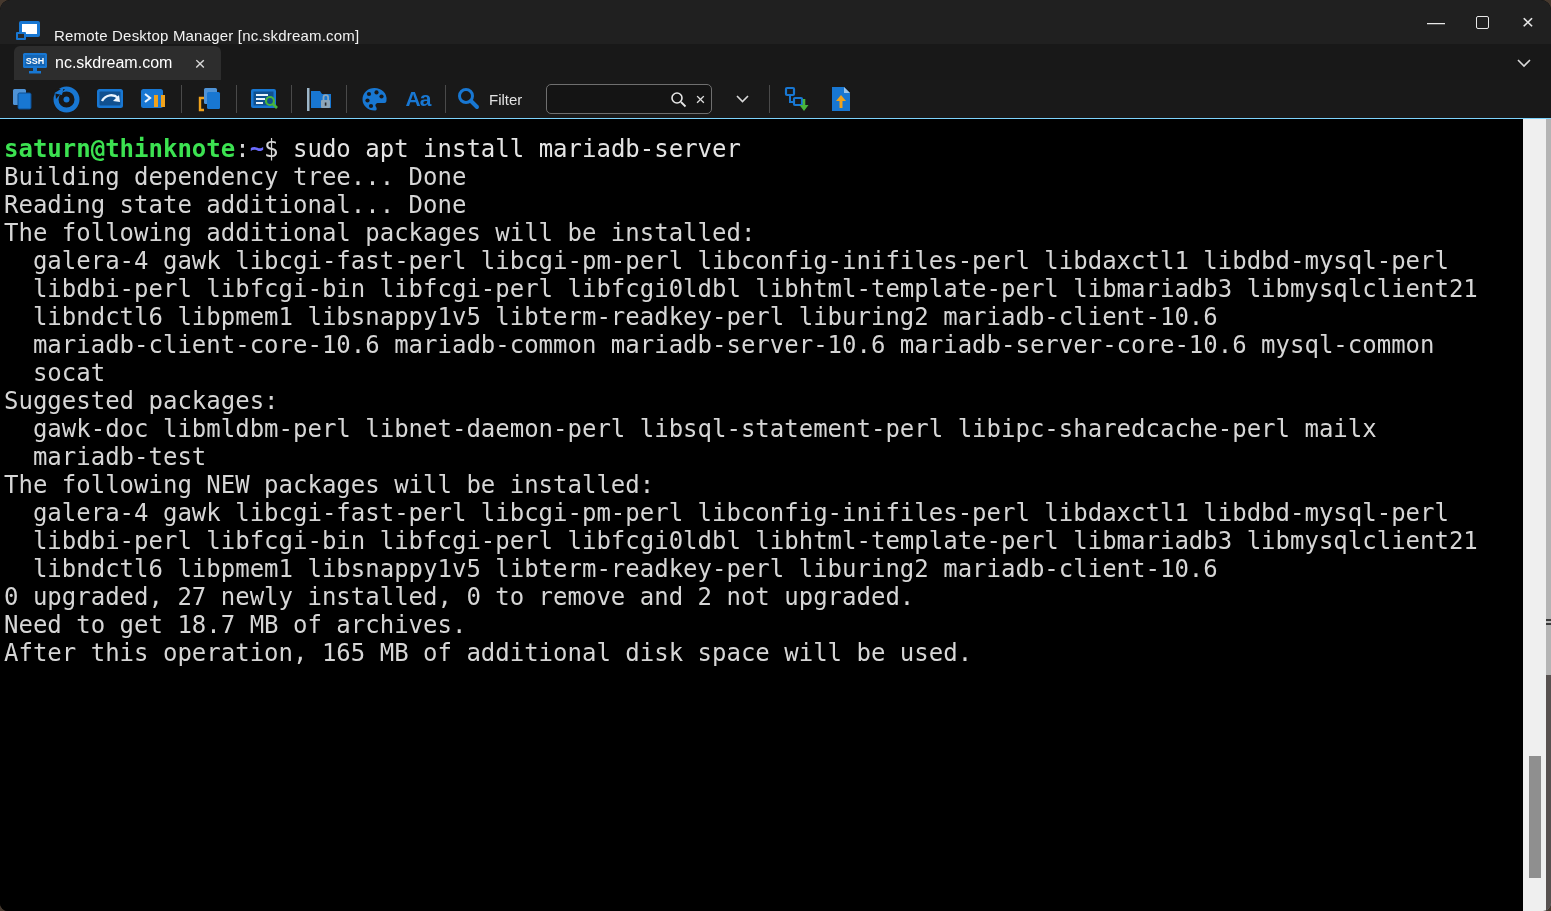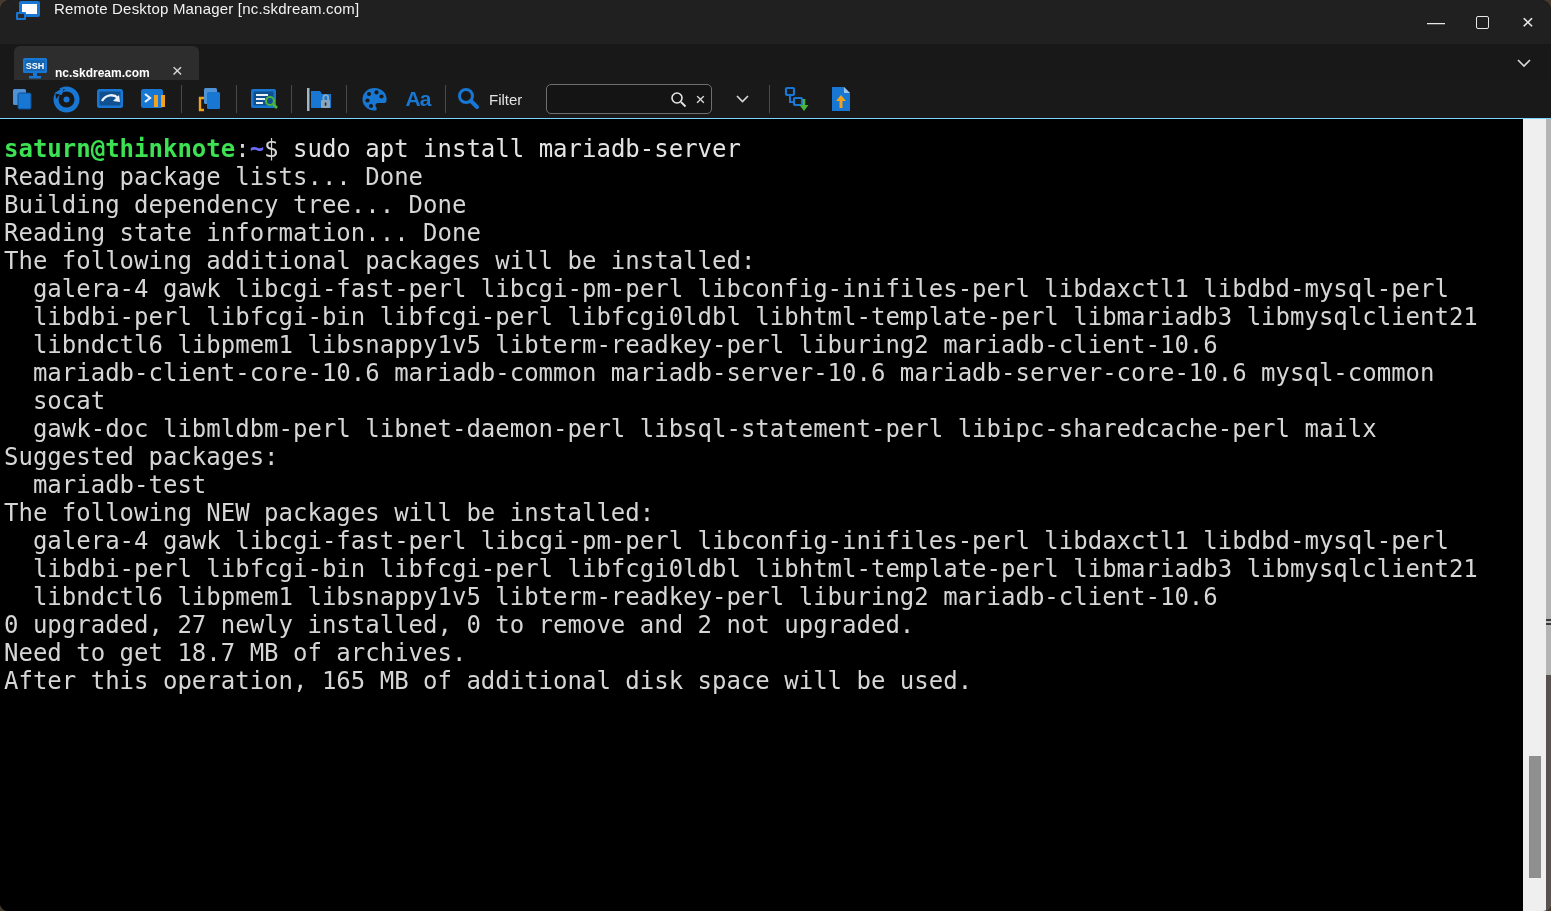--- a/index.html
+++ b/index.html
@@ -1,31 +1,31 @@
 <!DOCTYPE html>
 <html><head>
 <meta charset="utf-8">
 <style>
   html,body{margin:0;padding:0;background:#46392e;font-family:"Liberation Sans",sans-serif;}
   .window{position:relative;width:1551px;height:911px;background:#000;border-radius:10px 10px 8px 8px;overflow:hidden;}
 
   
-  .titlebar{position:absolute;top:0;left:0;right:0;height:44px;background:#202020;display:flex;align-items:flex-start;}
+  .titlebar{position:absolute;top:0;left:0;right:0;height:44px;background:#202020;display:flex;align-items:flex-end;}
   .app-icon{margin-left:14px;width:28px;height:24px;flex:0 0 auto;}
   .title-text{margin-left:12px;color:#f2f2f2;font-size:15px;letter-spacing:.2px;}
   .win-controls{margin-left:auto;display:flex;height:44px;}
   .win-btn{width:46px;height:44px;display:flex;align-items:center;justify-content:center;color:#e8e8e8;font-size:17px;cursor:default;}
   .win-btn .maxbox{width:11px;height:11px;border:1.4px solid #e8e8e8;border-radius:2px;}
   .win-btn.close{font-size:21px;font-weight:300;}
   .win-btn.min{font-size:18px;}
 
   
   .tabbar{position:absolute;top:44px;left:0;right:0;height:36px;background:#181818;display:flex;align-items:flex-end;}
-  .tab{margin-left:14px;height:34px;background:#2d2d2d;border-radius:6px 6px 0 0;display:flex;align-items:flex-end;padding:0 12px 0 8px;}
-  .tab-label{color:#ffffff;font-weight:bold;font-size:12px;margin:0 4px 0 7px;}
+  .tab{margin-left:14px;height:34px;background:#2d2d2d;border-radius:6px 6px 0 0;display:flex;align-items:center;padding:0 12px 0 8px;}
+  .tab-label{color:#ffffff;font-weight:normal;font-size:16px;margin:0 4px 0 7px;}
   .tab-close{color:#d8d8d8;font-size:19px;margin-left:14px;padding:0 4px;line-height:1;}
   .tab-chevron{margin-left:auto;margin-right:8px;height:34px;width:38px;display:flex;align-items:center;justify-content:center;}
 
   
   .toolbar{position:absolute;top:80px;left:0;right:0;height:38px;background:#191919;display:flex;align-items:center;border-bottom:3px solid #7dd3fc;}
   .tb-btn{height:32px;min-width:38px;display:flex;align-items:center;justify-content:center;padding:0 3px;}
   .tb-sep{width:1px;height:28px;background:#4a4a4a;margin:0 5px;}
   .filter-label{color:#e2e2e2;font-size:15px;margin:0 24px 0 4px;}
   .searchbox{display:flex;align-items:center;width:150px;height:28px;border:1px solid #6f6f6f;border-radius:5px;background:#141414;padding:0 6px 0 8px;}
   .searchbox input{flex:1;min-width:0;background:transparent;border:none;outline:none;color:#eee;font-size:14px;font-family:"Liberation Sans",sans-serif;}
@@ -230,31 +230,30 @@
         <polygon points="15,1 21,7 15,7" fill="#9cc4e8"></polygon>
         <line x1="12" y1="22" x2="12" y2="14" stroke="#f0a21c" stroke-width="3"></line>
         <polygon points="7,15 17,15 12,9" fill="#f0a21c"></polygon>
       </svg>
     </div>
   </div>
 
   <div class="terminal">
     <div class="term-text">
         <div class="term-line"><span class="t-user">saturn@thinknote</span><span>:</span><span class="t-path">~</span><span>$ </span><span class="t-cmd">sudo apt install mariadb-server</span></div>
-        <div class="term-line"><span>Reading package lists... Done</span></div>
         <div class="term-line"><span>Building dependency tree... Done</span></div>
-        <div class="term-line"><span>Reading state information... Done</span></div>
+        <div class="term-line"><span>Reading state additional... Done</span></div>
         <div class="term-line"><span>The following additional packages will be installed:</span></div>
         <div class="term-line"><span>  galera-4 gawk libcgi-fast-perl libcgi-pm-perl libconfig-inifiles-perl libdaxctl1 libdbd-mysql-perl</span></div>
         <div class="term-line"><span>  libdbi-perl libfcgi-bin libfcgi-perl libfcgi0ldbl libhtml-template-perl libmariadb3 libmysqlclient21</span></div>
         <div class="term-line"><span>  libndctl6 libpmem1 libsnappy1v5 libterm-readkey-perl liburing2 mariadb-client-10.6</span></div>
         <div class="term-line"><span>  mariadb-client-core-10.6 mariadb-common mariadb-server-10.6 mariadb-server-core-10.6 mysql-common</span></div>
         <div class="term-line"><span>  socat</span></div>
+        <div class="term-line"><span>Suggested packages:</span></div>
         <div class="term-line"><span>  gawk-doc libmldbm-perl libnet-daemon-perl libsql-statement-perl libipc-sharedcache-perl mailx</span></div>
-        <div class="term-line"><span>Suggested packages:</span></div>
         <div class="term-line"><span>  mariadb-test</span></div>
         <div class="term-line"><span>The following NEW packages will be installed:</span></div>
         <div class="term-line"><span>  galera-4 gawk libcgi-fast-perl libcgi-pm-perl libconfig-inifiles-perl libdaxctl1 libdbd-mysql-perl</span></div>
         <div class="term-line"><span>  libdbi-perl libfcgi-bin libfcgi-perl libfcgi0ldbl libhtml-template-perl libmariadb3 libmysqlclient21</span></div>
         <div class="term-line"><span>  libndctl6 libpmem1 libsnappy1v5 libterm-readkey-perl liburing2 mariadb-client-10.6</span></div>
         <div class="term-line"><span>0 upgraded, 27 newly installed, 0 to remove and 2 not upgraded.</span></div>
         <div class="term-line"><span>Need to get 18.7 MB of archives.</span></div>
         <div class="term-line"><span>After this operation, 165 MB of additional disk space will be used.</span></div>
       </div>
 

